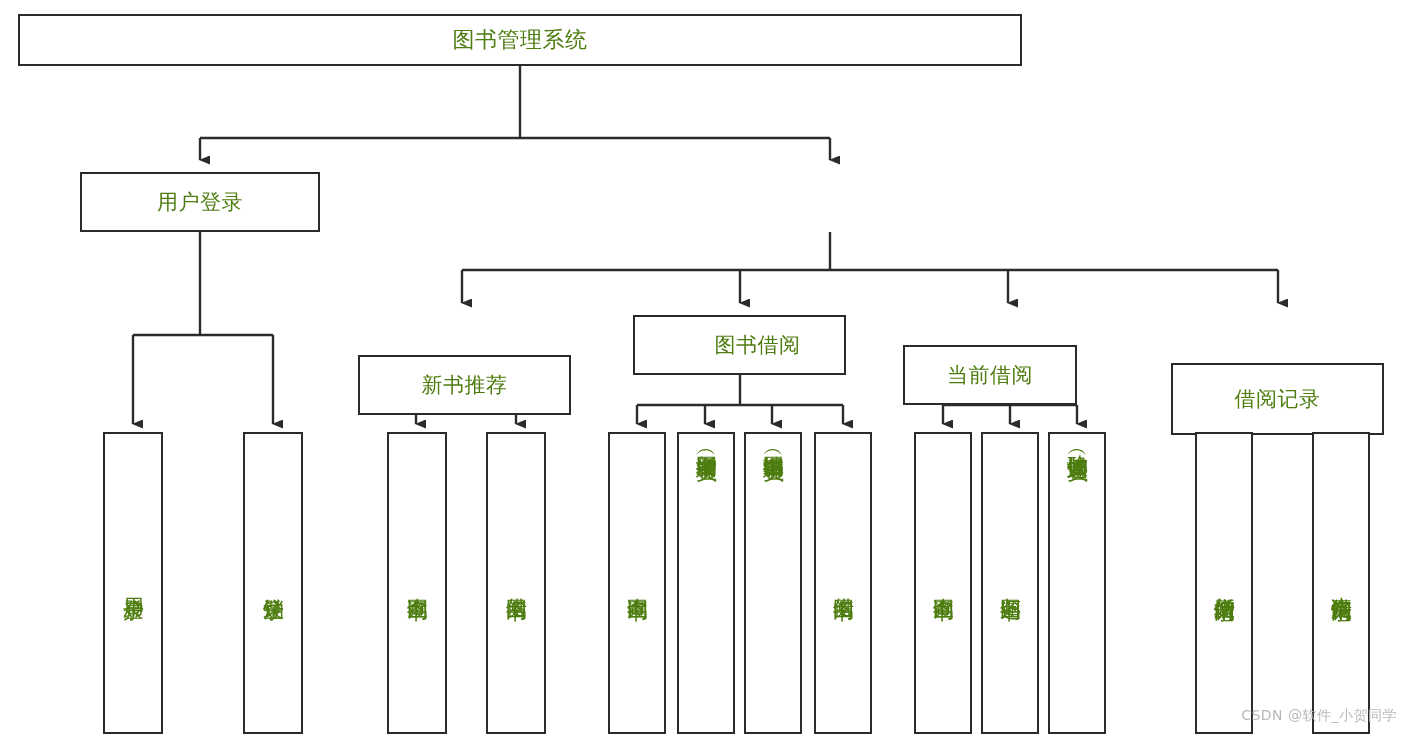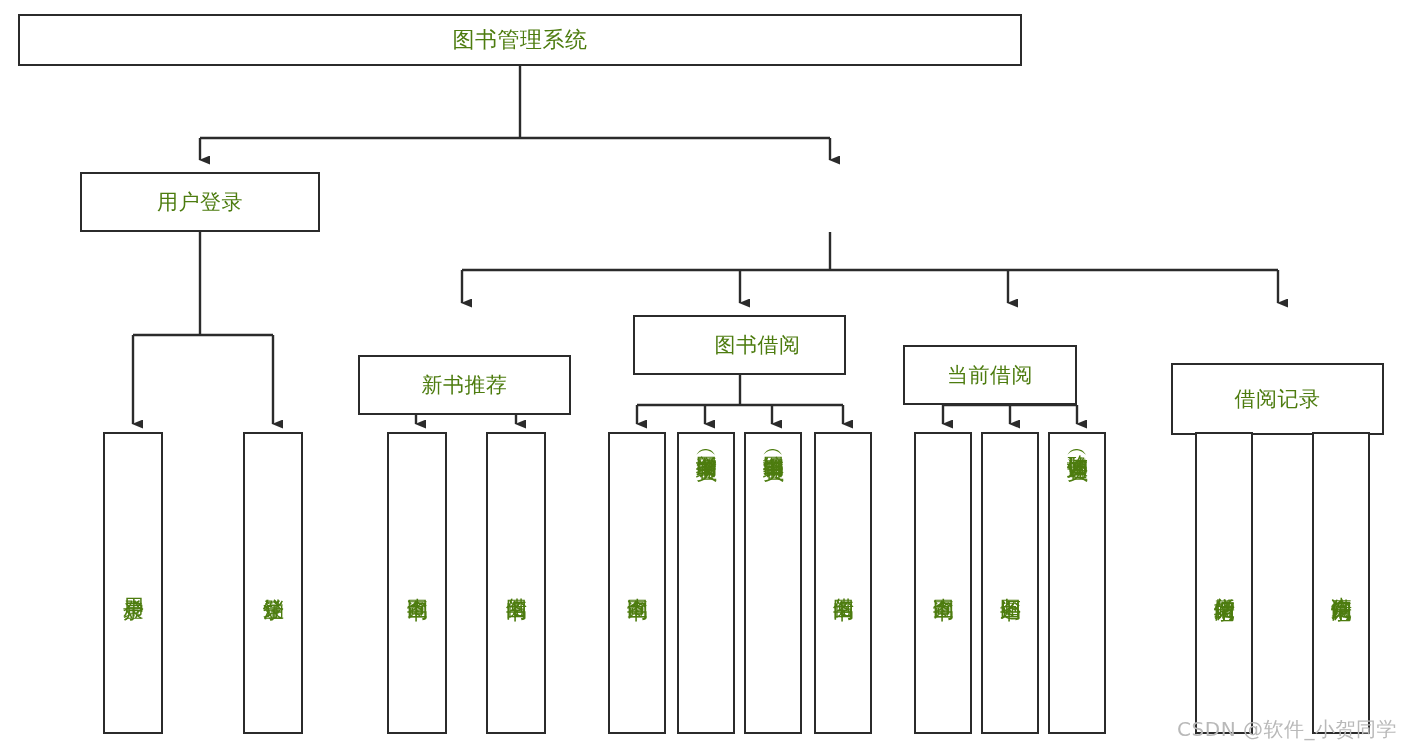--- a/index.html
+++ b/index.html
@@ -61,22 +61,22 @@
     line-height: 1.18;
     letter-spacing: 1px;
   }
   .node.v.mid {
     align-items: center;
     padding-top: 0;
   }
   .watermark {
     position: absolute;
     right: 8px;
-    bottom: 4px;
-    font-size: 20px;
+    bottom: 22px;
+    font-size: 14px;
     color: #b9b9b9;
     white-space: nowrap;
     letter-spacing: 0.5px;
   }
 </style>
 </head>
 <body>
 
 <div id="canvas">
 

